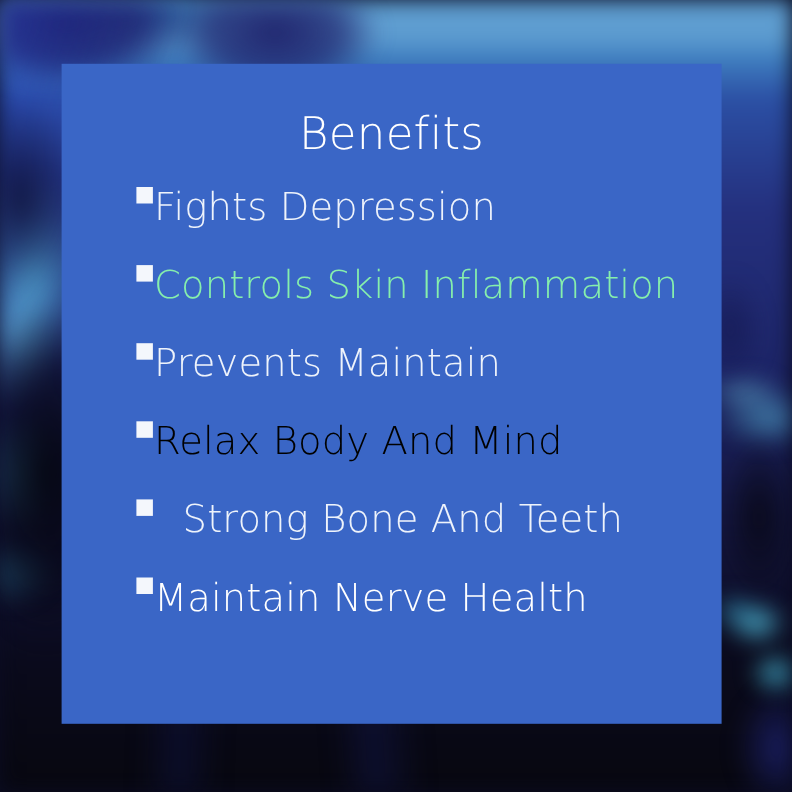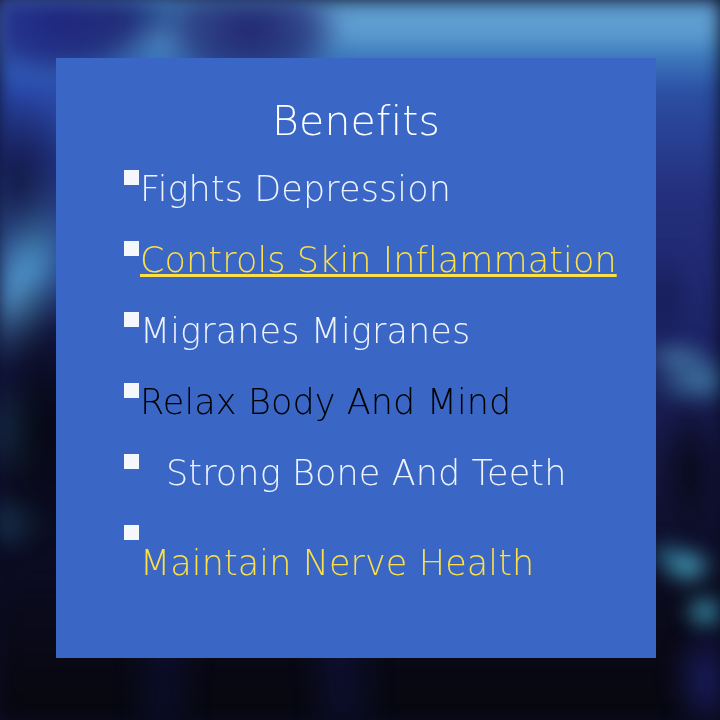--- a/index.html
+++ b/index.html
@@ -147,38 +147,38 @@
 
     <ul id="benefits-list">
 
       <li>
         <span class="bullet-square" style="background: rgb(244, 247, 252);"></span>
         <span class="benefit-label" style="color: rgb(238, 243, 251);">Fights Depression</span>
       </li>
 
       <li>
         <span class="bullet-square" style="background: rgb(244, 247, 252);"></span>
-        <span class="benefit-label" style="color: #fde047; text-decoration: underline;">Controls Skin Inflammation</span>
+        <span class="benefit-label" style="color: #86efac;">Controls Skin Inflammation</span>
       </li>
 
       <li>
         <span class="bullet-square" style="background: rgb(244, 247, 252);"></span>
-        <span class="benefit-label" style="color: rgb(238, 243, 251);">Migranes Migranes</span>
+        <span class="benefit-label" style="color: rgb(238, 243, 251);">Prevents Maintain</span>
       </li>
 
       <li>
         <span class="bullet-square" style="background: rgb(244, 247, 252);"></span>
         <span class="benefit-label" style="color: #000000;">Relax Body And Mind</span>
       </li>
 
       <li>
         <span class="bullet-square" style="background: rgb(244, 247, 252);"></span>
         <span class="benefit-label" style="color: rgb(238, 243, 251); margin-left: 26px;">Strong Bone And Teeth</span>
       </li>
 
       <li>
         <span class="bullet-square" style="background: rgb(244, 247, 252);"></span>
-        <span class="benefit-label" style="color: #fde047; margin-top: 19px;">Maintain Nerve Health</span>
+        <span class="benefit-label" style="color: #ffffff;">Maintain Nerve Health</span>
       </li>
 
     </ul>
   </div>
 </div>
 
 </body></html>

